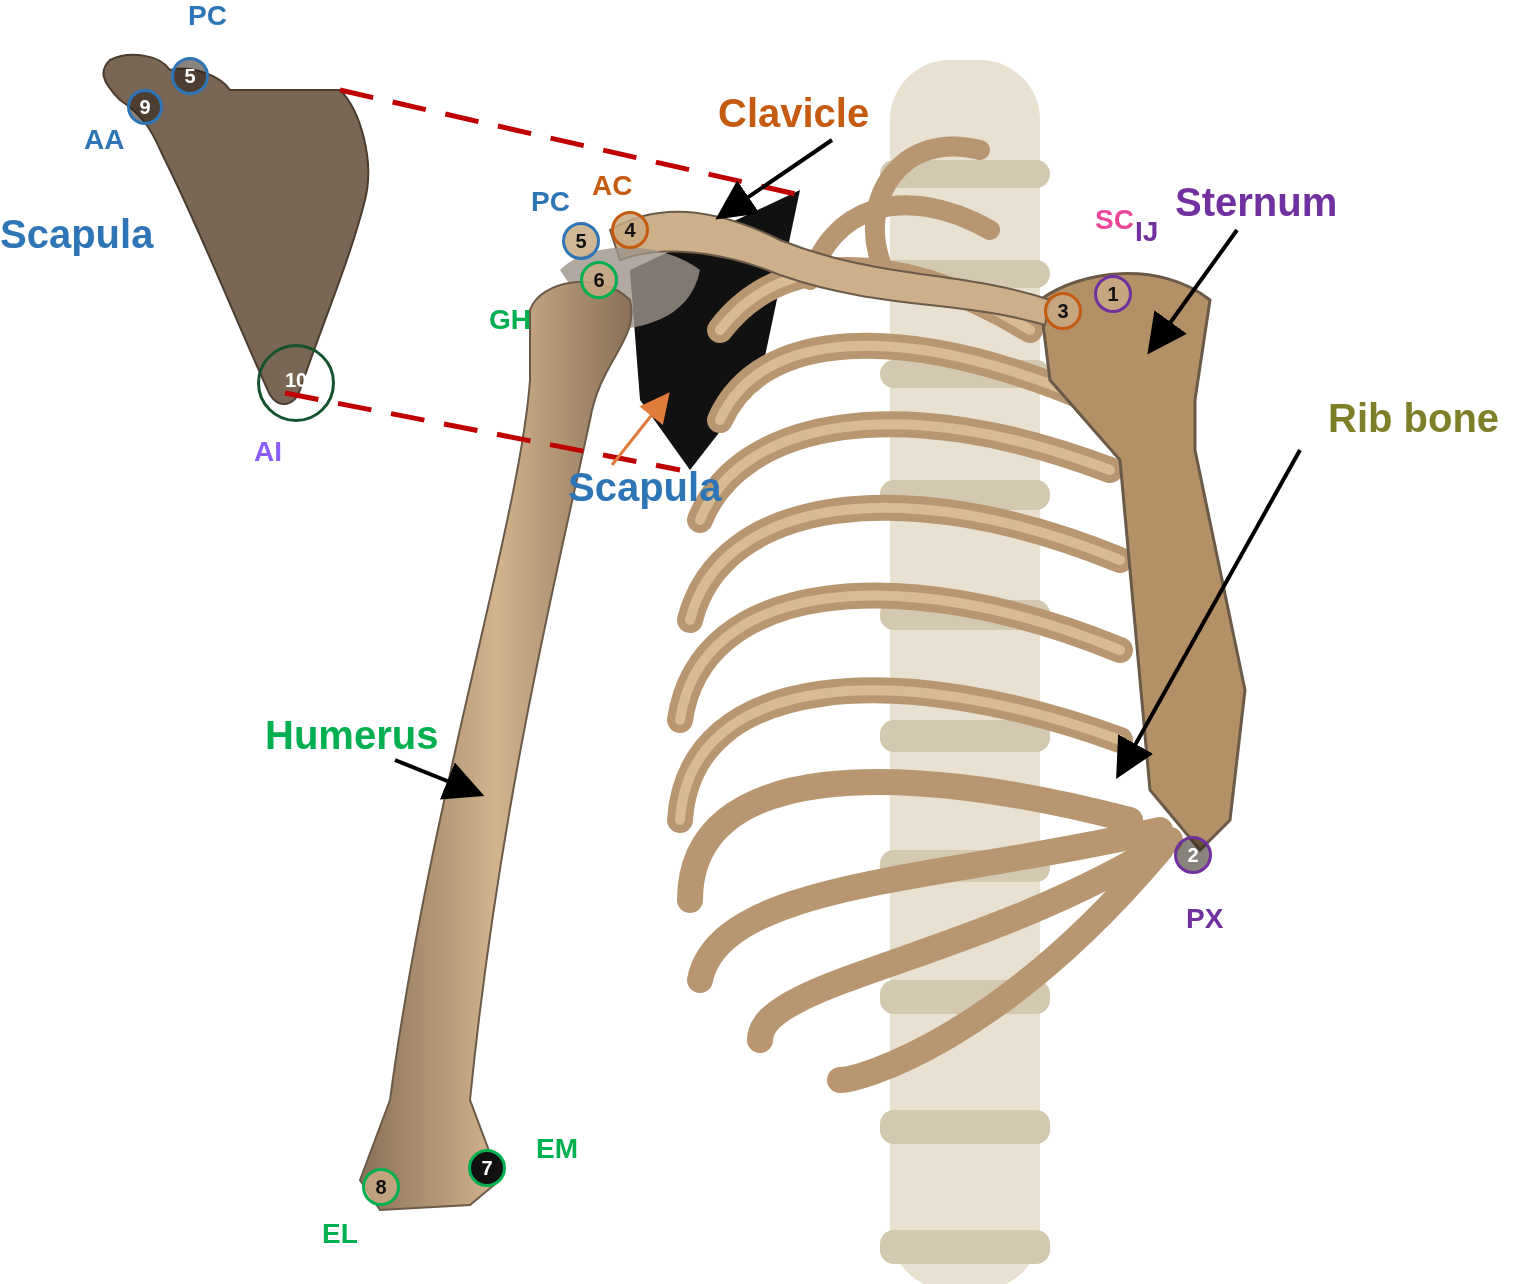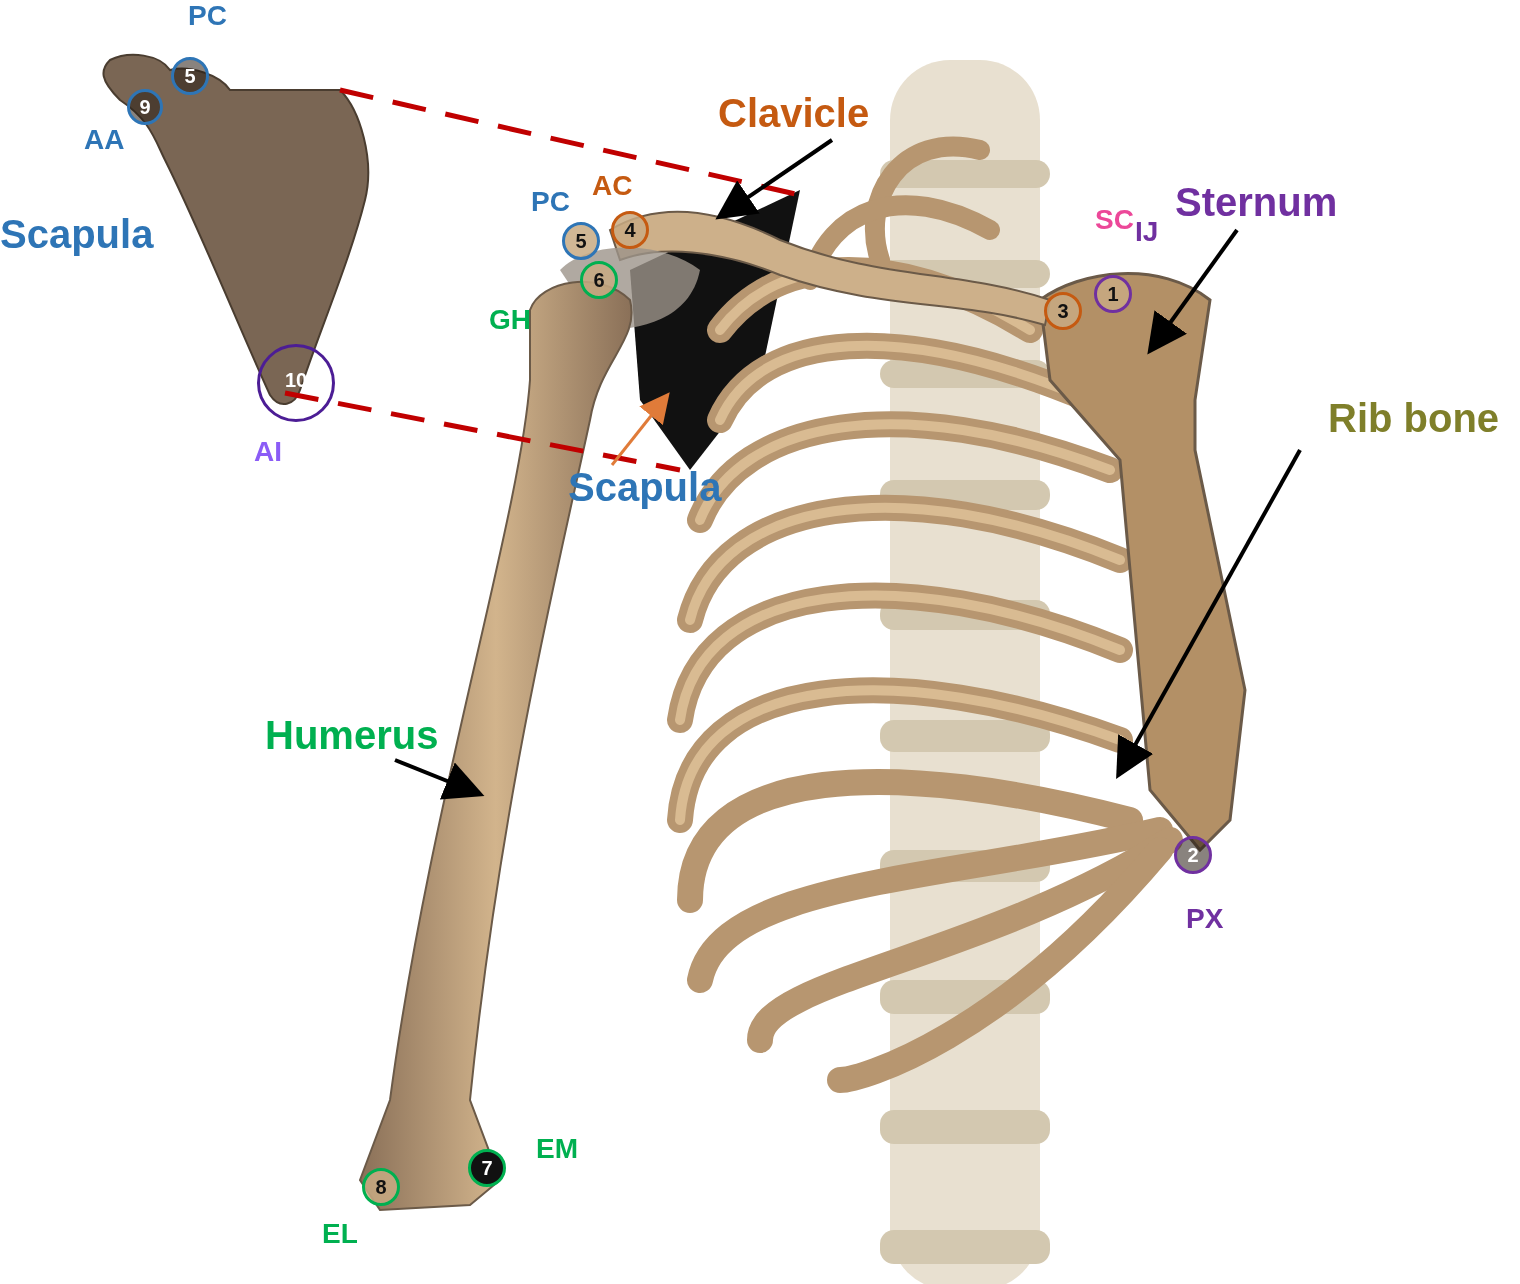--- a/index.html
+++ b/index.html
@@ -105,21 +105,21 @@
 <div class="lbl big" style="left:1328px;top:398px;color:#7f7f2a;">Rib bone</div>
 <div class="lbl big" style="left:568px;top:467px;color:#2e75b6;">Scapula</div>
 <div class="lbl big" style="left:265px;top:715px;color:#00b050;">Humerus</div>
 
 <div class="lbl sm" style="left:188px;top:2px;color:#2e75b6;">PC</div>
 <div class="lbl sm" style="left:84px;top:126px;color:#2e75b6;">AA</div>
 <div class="lbl sm" style="left:254px;top:438px;color:#8b5cf6;">AI</div>
 
 <div class="mk" style="left:171px;top:57px;width:38px;height:38px;border:3px solid #2e75b6;">5</div>
 <div class="mk" style="left:127px;top:89px;width:36px;height:36px;border:3px solid #2e75b6;">9</div>
-<div class="mk" style="left:257px;top:344px;width:78px;height:78px;border:3px solid #4c1d95;background:transparent;align-items:flex-start;padding-top:22px;">10</div>
+<div class="mk" style="left:257px;top:344px;width:78px;height:78px;border:3px solid #14532d;background:transparent;align-items:flex-start;padding-top:22px;">10</div>
 
 <div class="lbl sm" style="left:1135px;top:218px;color:#7030a0;">IJ</div>
 <div class="lbl sm" style="left:1186px;top:905px;color:#7030a0;">PX</div>
 <div class="lbl sm" style="left:1063px;top:206px;color:#ec4899;margin-left:32px;">SC</div>
 <div class="lbl sm" style="left:592px;top:172px;color:#c55a11;">AC</div>
 <div class="lbl sm" style="left:531px;top:188px;color:#2e75b6;">PC</div>
 <div class="lbl sm" style="left:489px;top:282px;color:#00b050;margin-top:24px;">GH</div>
 <div class="lbl sm" style="left:536px;top:1135px;color:#00b050;">EM</div>
 <div class="lbl sm" style="left:322px;top:1220px;color:#00b050;">EL</div>
 

